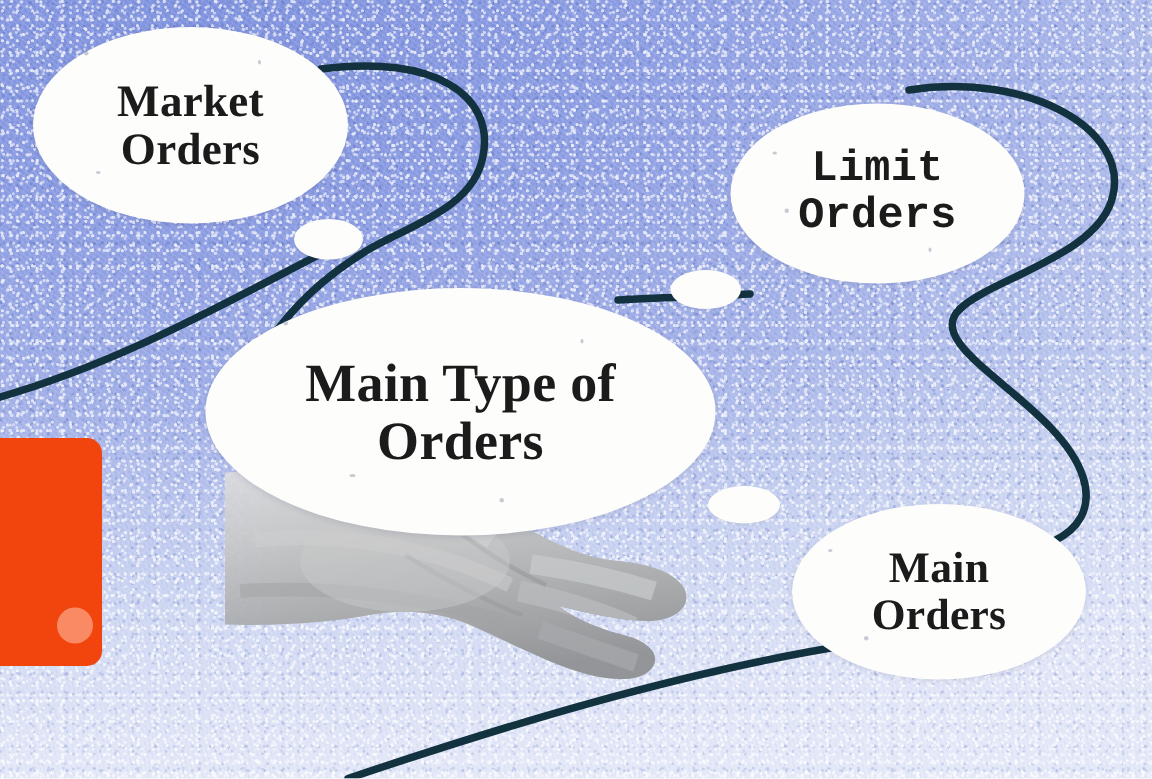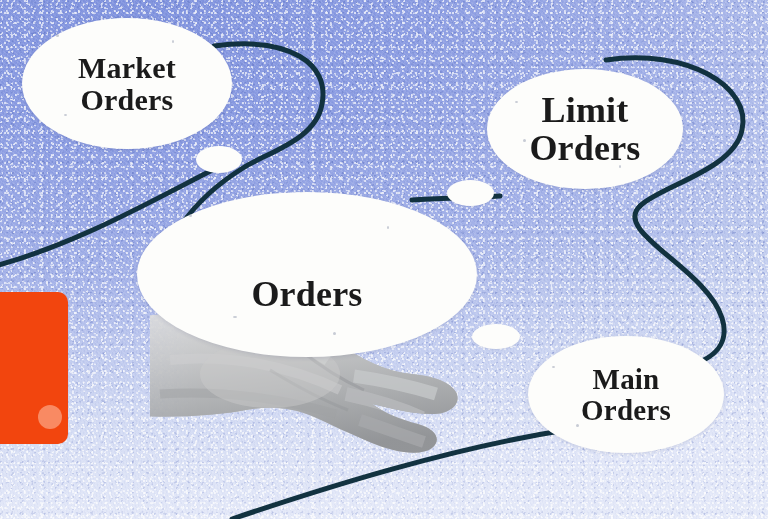--- a/index.html
+++ b/index.html
@@ -75,21 +75,21 @@
     border-radius:50%;
     text-align:center;
     color:#1b1b1b;
     font-weight:bold;
     line-height:1.06;
     letter-spacing:.2px;
     box-shadow:0 1px 4px rgba(30,40,90,.13);
   }
   .bubble .txt{padding:0 6px;}
   .b-market{left:22px;top:18px;width:210px;height:131px;font-size:30px;}
-  .b-limit {left:487px;top:69px;width:196px;height:120px;font-size:36px;}
+  .b-limit {left:487px;top:69px;width:196px;height:120px;font-size:29px;font-family:Liberation Mono, monospace;}
   .b-main  {left:137px;top:192px;width:340px;height:165px;font-size:36px;}
   .b-stop  {left:528px;top:336px;width:196px;height:117px;font-size:29px;}
 
   .dot-ellipse{
     position:absolute;background:#fdfdfb;border-radius:50%;
     box-shadow:0 1px 2px rgba(30,40,90,.10);
   }
   .d1{left:196px;top:146px;width:46px;height:27px;}
   .d2{left:447px;top:180px;width:47px;height:26px;}
   .d3{left:472px;top:324px;width:48px;height:25px;}
@@ -191,21 +191,21 @@
       <span>Limit</span><br>
       <span>Orders</span>
     </div>
     <span class="speck" style="left:28px;top:32px;width:3px;height:2px;"></span>
     <span class="speck" style="left:36px;top:70px;width:3px;height:3px;"></span>
     <span class="speck" style="left:132px;top:96px;width:2px;height:3px;"></span>
   </div>
 
   <div class="bubble b-main">
     <div class="txt">
-      <br>
+      <span>Main Type of</span><br>
       <span>Orders</span>
     </div>
     <span class="speck" style="left:52px;top:22px;width:3px;height:3px;"></span>
     <span class="speck" style="left:96px;top:124px;width:4px;height:2px;"></span>
     <span class="speck" style="left:196px;top:140px;width:3px;height:3px;"></span>
     <span class="speck" style="left:250px;top:34px;width:2px;height:3px;"></span>
   </div>
 
   <div class="bubble b-stop">
     <div class="txt">

